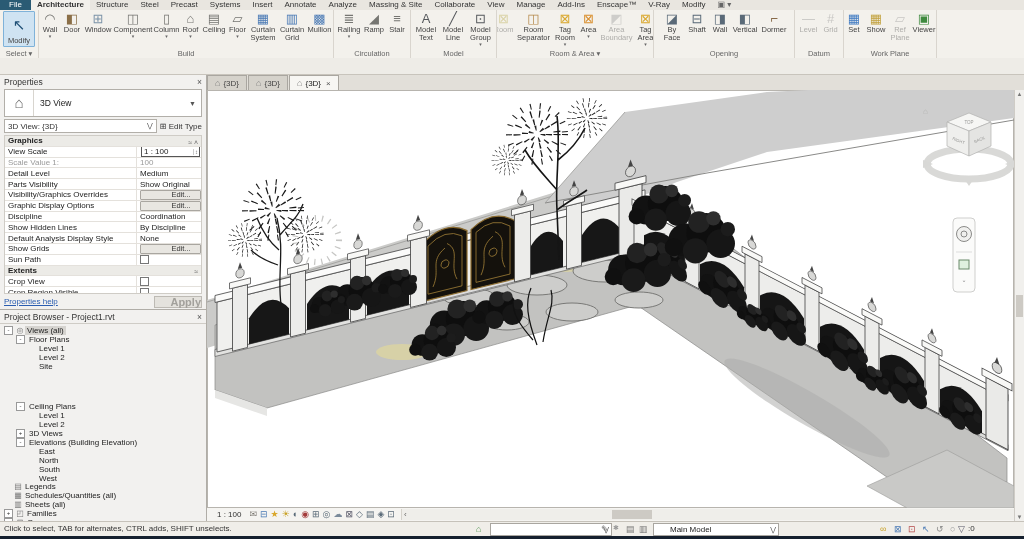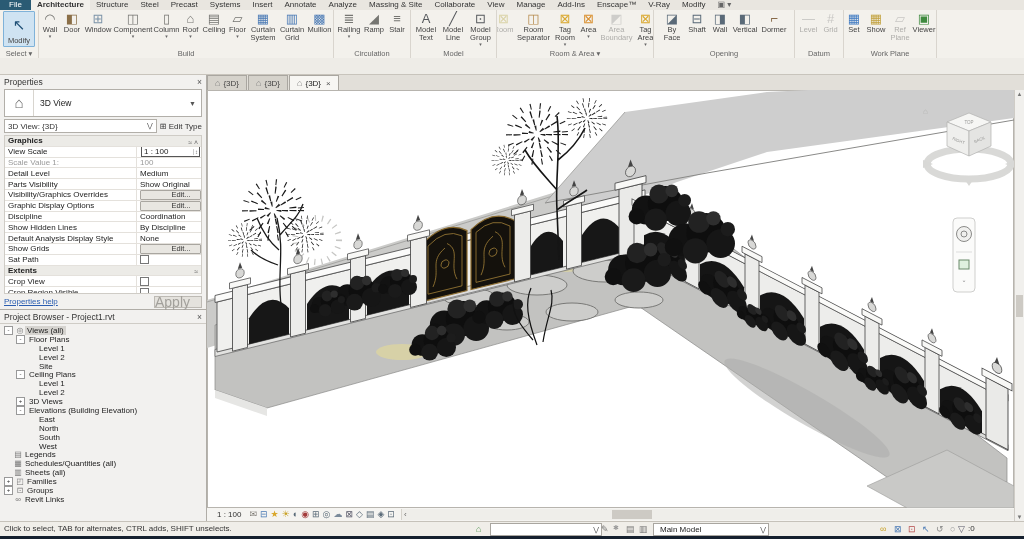--- a/index.html
+++ b/index.html
@@ -56,21 +56,21 @@
   .prow.section .pin{margin-left:auto;margin-right:3px;font-weight:normal;color:#666;font-size:7px;}
   .prow.disabled .pl,.prow.disabled .pv{color:#9a9a9a;}
   .vinput{flex:1;margin:0 1px;height:8.5px;border:1px solid #555;background:#fff;display:flex;align-items:center;padding-left:2px;font-size:8px;}
   .vinput .spin{margin-left:auto;color:#777;font-size:6px;border-left:1px solid #ccc;padding:0 1px;}
   .editbtn{width:85%;height:8px;background:#e8e6e1;border:1px solid #a9a6a0;border-radius:1px;
            font-size:7.5px;line-height:8px;text-align:center;color:#333;padding-left:21px;}
   .cbx{width:7px;height:7px;border:1px solid #777;background:#fff;}
   #pfoot{margin:2px 4px;display:flex;justify-content:space-between;align-items:center;height:11px;}
   #pfoot .help{color:#2a5db0;text-decoration:underline;font-size:8px;}
   #pfoot .apply{width:46px;height:10px;background:#e4e2dd;border:1px solid #bdbab4;color:#a2a09b;
-                text-align:left;font-size:14px;line-height:10px;}
+                text-align:right;font-size:11px;line-height:10px;font-weight:bold;}
   #bhead{border-top:1px solid #b0ada7;border-bottom:1px solid #cfccc6;background:#f2f1ef;}
   #tree{padding:2px 0 0 2px;overflow:hidden;}
   .titem{display:flex;align-items:center;height:8.9px;white-space:nowrap;overflow:hidden;}
   .titem .exp{width:7px;height:7px;border:1px solid #999;background:#fff;font-size:6px;line-height:6px;
               text-align:center;color:#333;margin-right:2px;flex:none;}
   .titem .noexp{width:9px;flex:none;}
   .titem .tico{width:10px;font-size:8px;color:#777;flex:none;text-align:center;}
   .titem .tlab{padding:18px 2px;font-size:8px;color:#222;}
   .titem.selected .tlab{background:#d5d3cf;}
   
@@ -83,21 +83,21 @@
   #viewbar .scale{margin-left:10px;font-size:8px;color:#333;white-space:nowrap;}
   #viewbar .vicons{display:flex;gap:3px;margin-left:8px;}
   #viewbar .vi{font-size:9px;line-height:11px;}
   #hscroll{position:relative;flex:1;height:11px;margin-left:6px;background:#efeeea;border-left:1px solid #d5d2cb;}
   #hscroll .har{position:absolute;left:2px;top:0;font-size:8px;color:#666;line-height:11px;}
   #hscroll .hthumb{position:absolute;left:210px;top:1px;width:40px;height:9px;background:#cdcac4;}
   
   #statusbar{left:0;top:521px;width:1024px;height:15px;background:#f0eee9;border-top:1px solid #c6c2ba;box-sizing:border-box;}
   #statusbar .stext{position:absolute;left:4px;top:2px;font-size:8px;color:#333;}
   .sico{position:absolute;top:2px;font-size:9px;}
-  .sdrop{position:absolute;top:1px;height:11px;background:#fff;border:1px solid #a9a6a0;display:flex;align-items:center;font-size:8px;color:#222;padding-left:6px;}
+  .sdrop{position:absolute;top:1px;height:11px;background:#fff;border:1px solid #a9a6a0;display:flex;align-items:center;font-size:8px;color:#222;padding-left:16px;}
   .sdrop .dd{margin-left:auto;color:#555;font-size:7px;padding-right:2px;}
   #filterct{position:absolute;top:2px;font-size:8px;color:#333;}
   #botstrip{left:0;top:536px;width:1024px;height:3px;background:#15202e;}
 </style>
 </head>
 <body>
 
 <div id="app">
 
   <div id="tabbar" class="abs">
@@ -407,21 +407,21 @@
           <span class="pl">Default Analysis Display Style</span>
           <span class="pv">None</span>
         </div>
         <div class="prow">
           <span class="pl">Show Grids</span>
           <span class="pv">
             <span class="editbtn">Edit...</span>
           </span>
         </div>
         <div class="prow">
-          <span class="pl">Sat Path</span>
+          <span class="pl">Sun Path</span>
           <span class="pv">
             <span class="cbx"></span>
           </span>
         </div>
         <div class="prow section">
           <span class="pl">Extents</span>
           <span class="pin">≈</span>
         </div>
         <div class="prow">
           <span class="pl">Crop View</span>
@@ -459,21 +459,21 @@
           <span class="tlab">Level 1</span>
         </div>
         <div class="titem" style="padding-left: 26px;">
           <span class="noexp"></span>
           <span class="tlab">Level 2</span>
         </div>
         <div class="titem" style="padding-left: 26px;">
           <span class="noexp"></span>
           <span class="tlab">Site</span>
         </div>
-        <div class="titem" style="padding-left: 14px;">
+        <div class="titem" style="padding-left: 14px; margin-top: 32px;">
           <span class="exp">-</span>
           <span class="tlab">Ceiling Plans</span>
         </div>
         <div class="titem" style="padding-left: 26px;">
           <span class="noexp"></span>
           <span class="tlab">Level 1</span>
         </div>
         <div class="titem" style="padding-left: 26px;">
           <span class="noexp"></span>
           <span class="tlab">Level 2</span>

